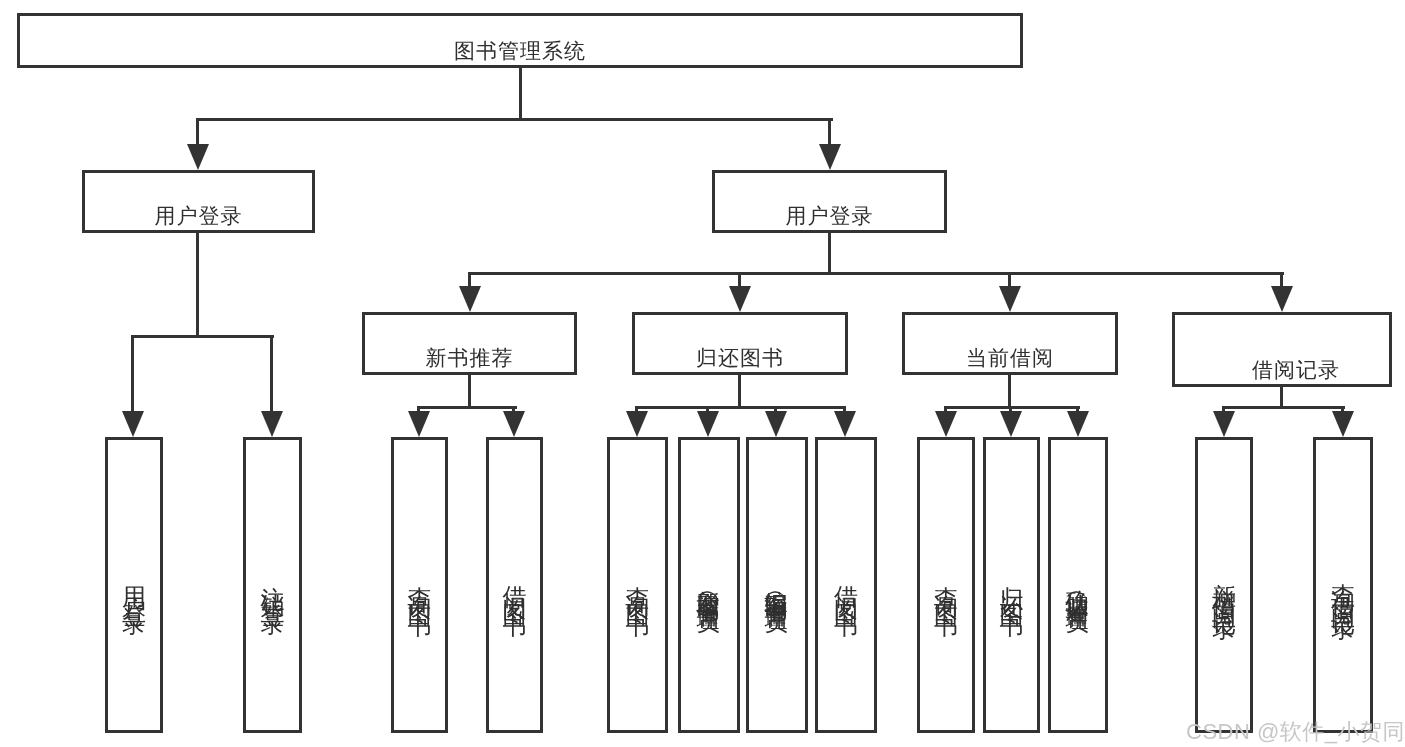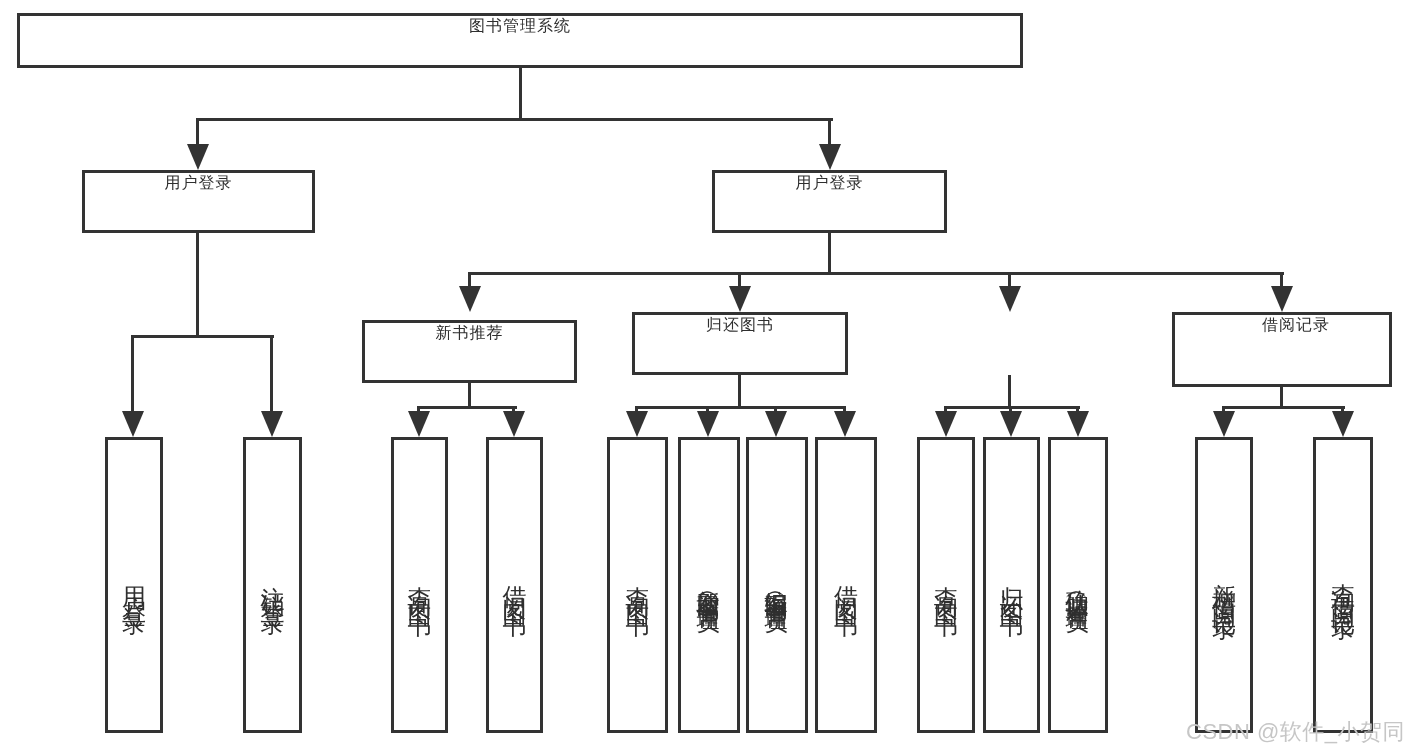--- a/index.html
+++ b/index.html
@@ -20,23 +20,23 @@
     background: var(--bg);
     overflow: hidden;
   }
 
   
   .node {
     position: absolute;
     border: 3px solid var(--line);
     background: var(--box-fill);
     display: flex;
-    align-items: flex-start;
+    align-items: flex-end;
     justify-content: center;
-    font-size: 16px;
+    font-size: 21px;
     letter-spacing: 1px;
     color: var(--text);
     z-index: 2;
     font-family: Liberation Mono, monospace;
   }
 
   
   .leaf {
     position: absolute;
     top: 437px;
@@ -120,25 +120,28 @@
   <div class="ln" style="left:468px; top:272px; width:816px; height:3px;"></div>
   <div class="ln" style="left:468px; top:272px; width:3px; height:22px;"></div>
   <div class="ah" style="left:459px; top:286px;"></div>
   <div class="ln" style="left:738px; top:272px; width:3px; height:22px;"></div>
   <div class="ah" style="left:729px; top:286px;"></div>
   <div class="ln" style="left:1008px; top:272px; width:3px; height:22px;"></div>
   <div class="ah" style="left:999px; top:286px;"></div>
   <div class="ln" style="left:1280px; top:272px; width:3px; height:22px;"></div>
   <div class="ah" style="left:1271px; top:286px;"></div>
 
-  <div class="node" style="left:362px; top:312px; width:215px; height:63px;margin-top:8px;">
+  <div class="node" style="left:362px; top:312px; width:215px; height:63px;">
     <span>新书推荐</span>
   </div>
   <div class="node" style="left:632px; top:312px; width:216px; height:63px;">
     <span>归还图书</span>
+  </div>
+  <div class="node" style="left:902px; top:312px; width:216px; height:63px;">
+    <span>当前借阅</span>
   </div>
   <div class="node" style="left:1172px; top:312px; width:220px; height:75px;padding-left:28px;">
     <span>借阅记录</span>
   </div>
 
   <div class="ln" style="left:468px; top:375px; width:3px; height:34px;"></div>
   <div class="ln" style="left:417px; top:406px; width:100px; height:3px;"></div>
   <div class="ln" style="left:417px; top:406px; width:3px; height:14px;"></div>
   <div class="ah" style="left:408px; top:411px;"></div>
   <div class="ln" style="left:512px; top:406px; width:3px; height:14px;"></div>

